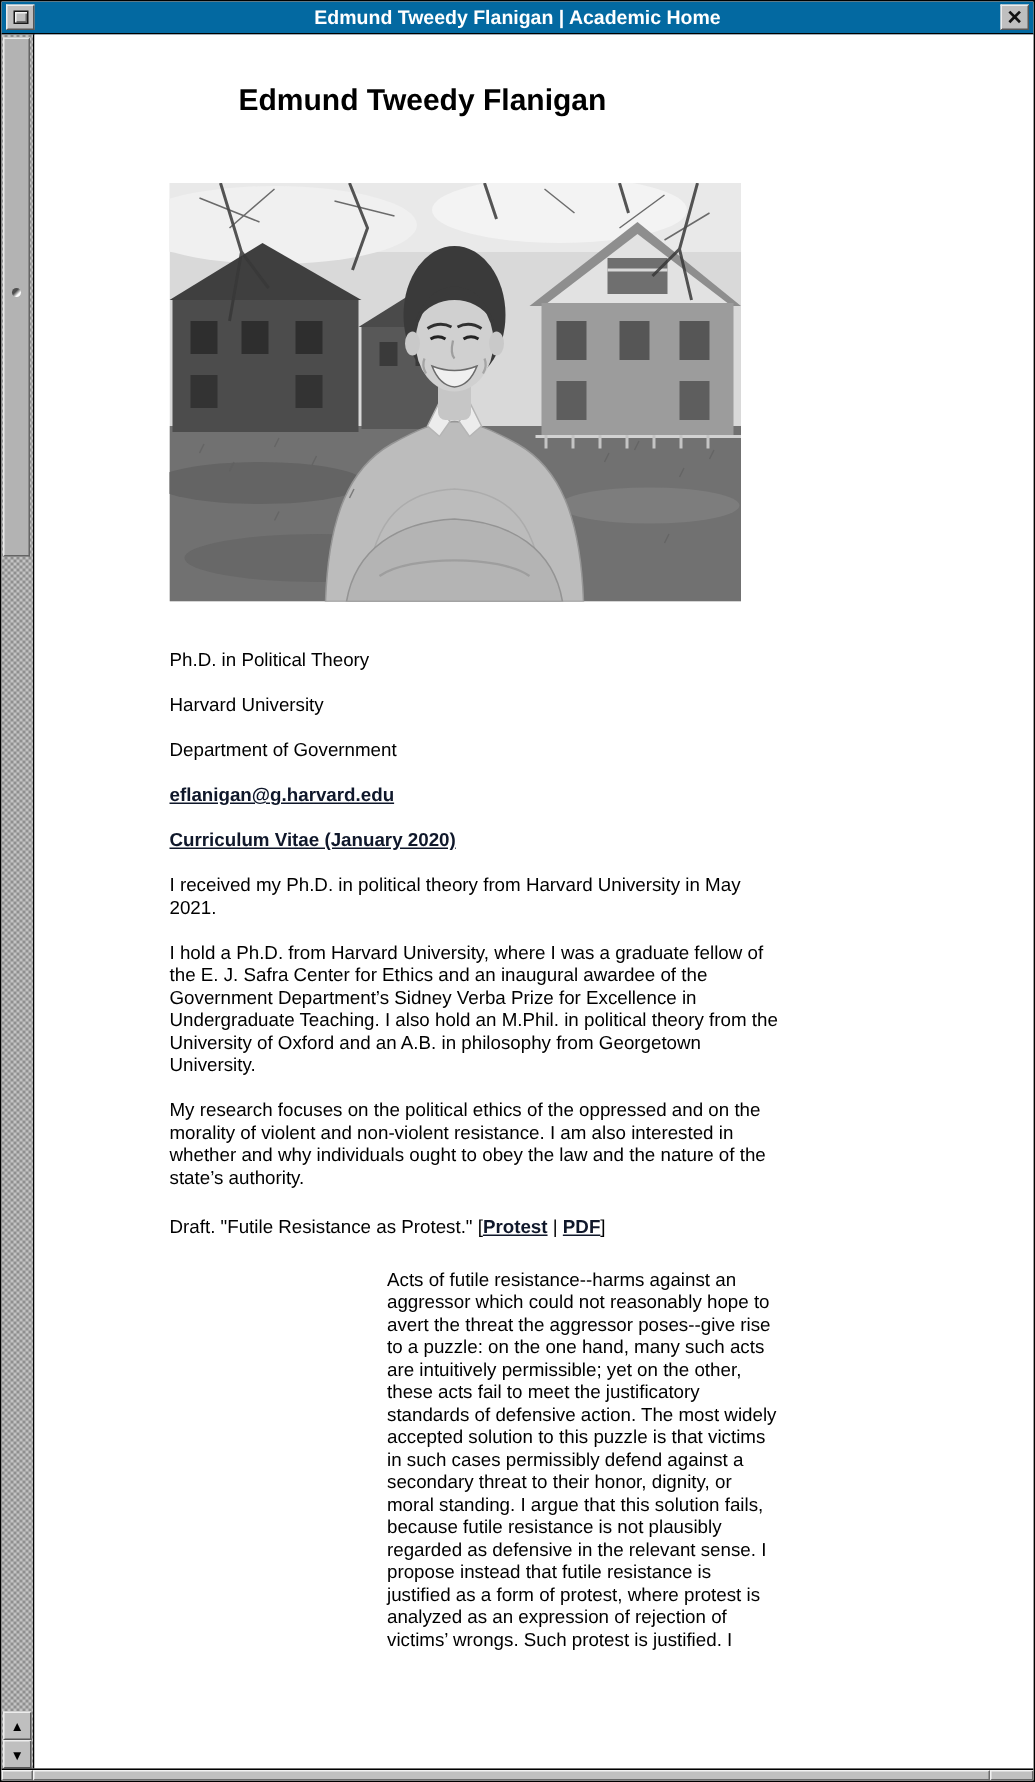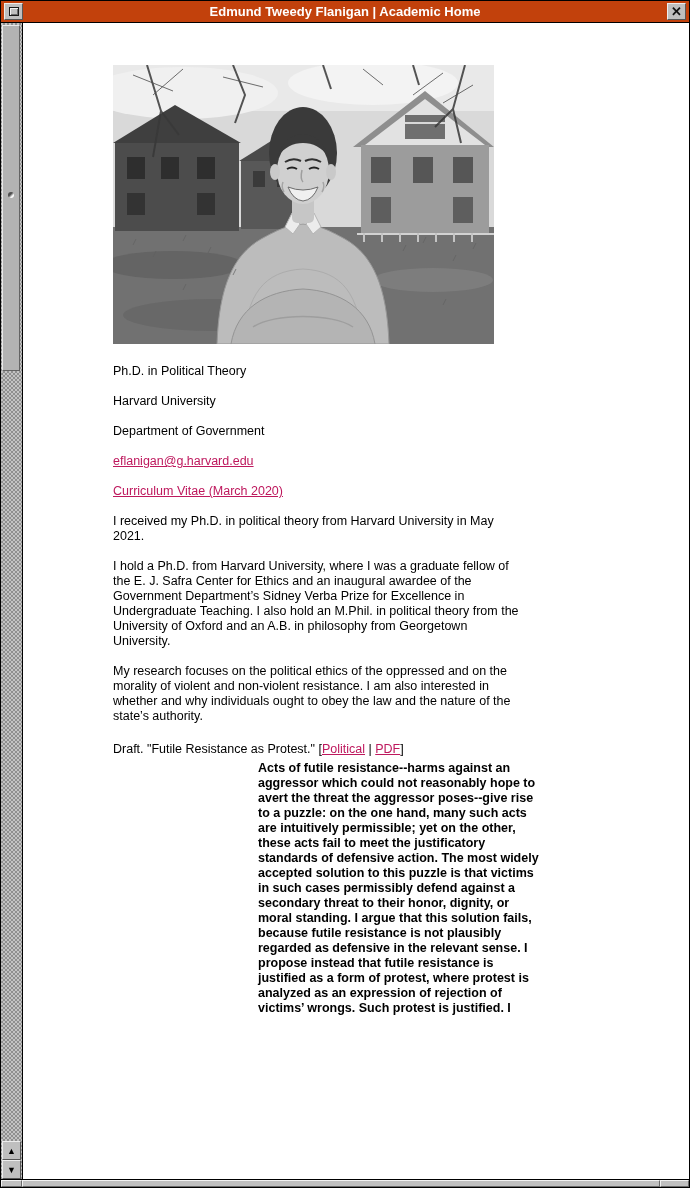--- a/index.html
+++ b/index.html
@@ -6,21 +6,21 @@
   * { box-sizing:border-box; }
   .window {
     position:relative; width:690px; height:1188px;
     background:#fff; border:1px solid #000;
     font-family:"Liberation Sans", sans-serif;
     overflow:hidden;
   }
   
   .titlebar {
     position:absolute; top:0; left:0; right:0; height:22px;
-    background:#c2410c; display:flex; align-items:center;
+    background:#0369a1; display:flex; align-items:center;
     border-bottom:1px solid #000;
   }
   .tb-btn {
     width:19px; height:17px; margin:0 3px; flex:0 0 auto;
     background:#bfbfbf; border:1px solid;
     border-color:#ededed #565656 #565656 #ededed;
     display:flex; align-items:center; justify-content:center;
     cursor:default;
   }
   .menu-glyph {
@@ -71,40 +71,40 @@
   }
   .st-left { width:21px; }
   .st-mid { flex:1; }
   .st-right { width:29px; }
   
   .content {
     position:absolute; left:22px; top:22px; right:0; bottom:8px;
     background:#fff; overflow:hidden;
     font-size:12.5px; line-height:15px; color:#000;
   }
-  .content a { color:#be185d; text-decoration:underline; }
+  .content a { color:#0f172a; text-decoration:underline;font-weight:bold; }
   h1.page-heading {
     font-size:20px; line-height:26px; font-weight:bold;
     margin:31px 0 0 136px;
   }
   .photo-wrap { margin:42px 0 0 90px; width:381px; height:279px; }
   .photo-wrap svg { display:block; }
   .contact p { margin:0 0 15px 90px; }
-  .contact p.first { margin-top:20px; }
+  .contact p.first { margin-top:32px; }
   h2.section-heading {
     font-size:15px; line-height:17px; font-weight:bold; margin:0;
   }
   h2.papers-heading { margin-top:15px; }
   p.body-para {
     margin:15px 0 0 90px; width:440px; white-space:pre-line;
   }
   p.body-para.first-after-heading { margin-top:7px; }
   p.draft-line { margin:18px 0 0 90px; }
   .abstract-block {
-    margin:4px 0 0 235px; width:300px; white-space:pre-line;font-weight:bold;
+    margin:20px 0 0 235px; width:300px; white-space:pre-line;
   }
 </style>
 </head>
 <body>
 
 <div class="window">
 
   <div class="titlebar">
     <div class="tb-btn">
       <div class="menu-glyph"></div>
@@ -122,20 +122,21 @@
     <div class="sb-btn sb-up">
       <span>▲</span>
     </div>
     <div class="sb-btn sb-down">
       <span>▼</span>
     </div>
   </div>
 
   <div class="content">
 
+    <h1 class="page-heading">Edmund Tweedy Flanigan</h1>
 
     <div class="photo-wrap">
       <svg width="381" height="279" viewBox="0 0 381 279" aria-hidden="true">
 
         <rect x="0" y="0" width="381" height="279" fill="#d9d9d9"></rect>
         <rect x="0" y="0" width="381" height="46" fill="#e9e9e9"></rect>
         <ellipse cx="70" cy="28" rx="95" ry="26" fill="#f0f0f0"></ellipse>
         <ellipse cx="260" cy="18" rx="85" ry="22" fill="#f3f3f3"></ellipse>
 
         <rect x="0" y="162" width="381" height="117" fill="#717171"></rect>
@@ -227,39 +228,39 @@
           <path d="M20,180 l3,-6 M40,192 l3,-6 M70,176 l3,-6 M95,188 l3,-6 M290,186 l3,-6 M310,178 l3,-6 M340,196 l3,-6 M360,184 l3,-6 M120,210 l3,-6 M70,225 l3,-6 M330,240 l3,-6"></path>
         </g>
       </svg>
     </div>
 
     <div class="contact">
       <p class="first">Ph.D. in Political Theory</p>
       <p>Harvard University</p>
       <p>Department of Government</p>
       <p><a href="#">eflanigan@g.harvard.edu</a></p>
-      <p><a href="#">Curriculum Vitae (March 2020)</a></p>
+      <p><a href="#">Curriculum Vitae (January 2020)</a></p>
     </div>
 
 
     <p class="body-para first-after-heading">I received my Ph.D. in political theory from Harvard University in May
 2021.</p>
     <p class="body-para">I hold a Ph.D. from Harvard University, where I was a graduate fellow of
 the E. J. Safra Center for Ethics and an inaugural awardee of the
 Government Department’s Sidney Verba Prize for Excellence in
 Undergraduate Teaching. I also hold an M.Phil. in political theory from the
 University of Oxford and an A.B. in philosophy from Georgetown
 University.</p>
     <p class="body-para">My research focuses on the political ethics of the oppressed and on the
 morality of violent and non-violent resistance. I am also interested in
 whether and why individuals ought to obey the law and the nature of the
 state’s authority.</p>
 
 
-    <p class="draft-line"><span>Draft. "Futile Resistance as Protest." [</span><a href="#">Political</a><span> | </span><a href="#">PDF</a><span>]</span></p>
+    <p class="draft-line"><span>Draft. "Futile Resistance as Protest." [</span><a href="#">Protest</a><span> | </span><a href="#">PDF</a><span>]</span></p>
 
     <div class="abstract-block">Acts of futile resistance--harms against an
 aggressor which could not reasonably hope to
 avert the threat the aggressor poses--give rise
 to a puzzle: on the one hand, many such acts
 are intuitively permissible; yet on the other,
 these acts fail to meet the justificatory
 standards of defensive action. The most widely
 accepted solution to this puzzle is that victims
 in such cases permissibly defend against a

